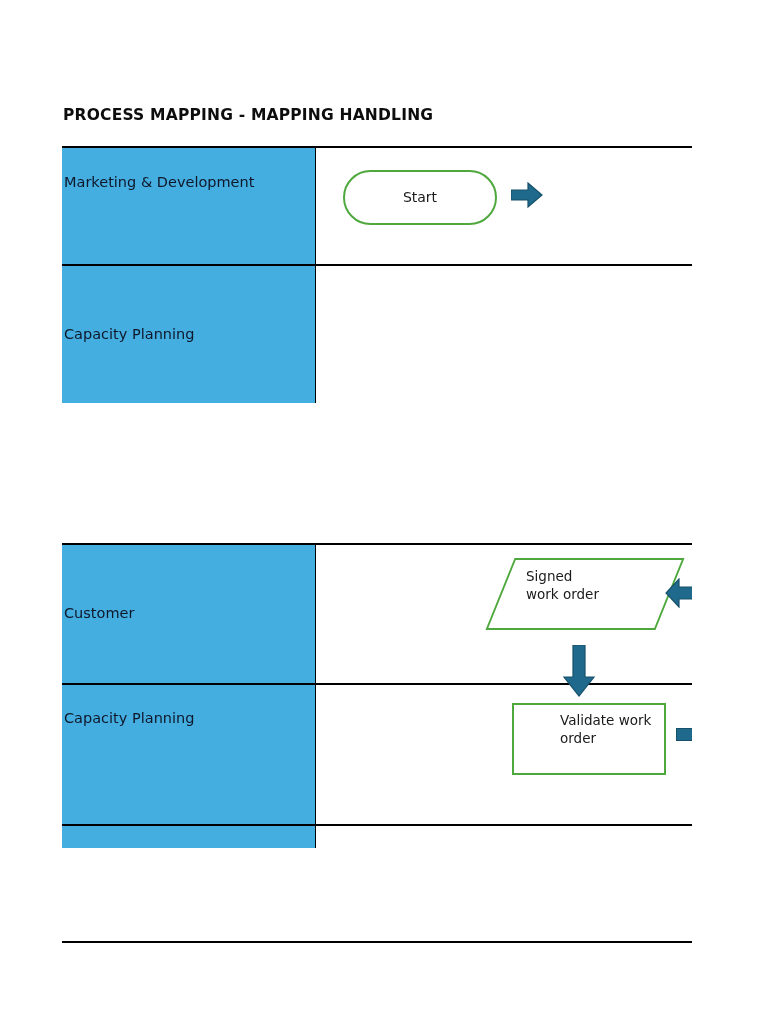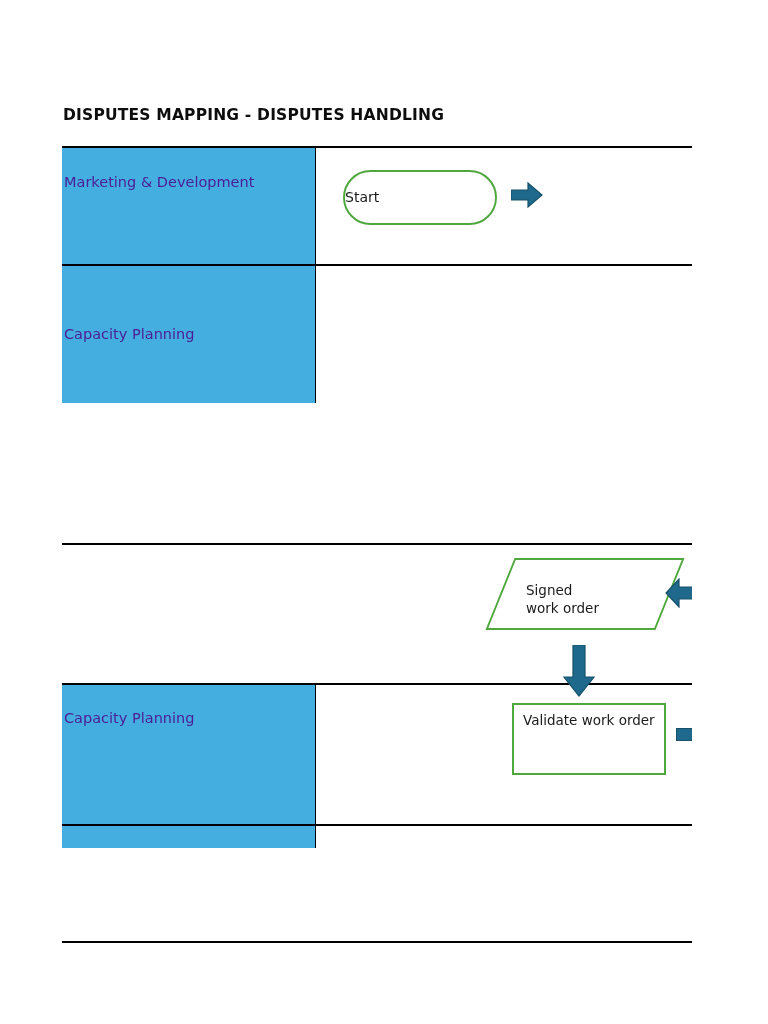--- a/index.html
+++ b/index.html
@@ -53,21 +53,21 @@
     height: 100%;
     background: #45AEE0;
     border-right: 1.5px solid #000000;
     box-sizing: border-box;
   }
   .lane-label-text {
     position: absolute;
     left: 2px;
     width: 250px;
     font-size: 14.5px;
-    color: #4c1d95;
+    color: #0f172a;
     line-height: 1.2;
     white-space: nowrap;
   }
   .lane-body {
     position: absolute;
     left: 254px;
     top: 0;
     right: 0;
     height: 100%;
     background: #ffffff;
@@ -94,21 +94,21 @@
     color: #1a1a1a;
     white-space: pre-line;
   }
 
   
   .pill {
     border: 2px solid #4FA83E;
     border-radius: 999px;
     display: flex;
     align-items: center;
-    justify-content: flex-start;
+    justify-content: center;
   }
   .pill .shape-text { font-size: 14px; }
 
   
   .rect {
     border: 2px solid #4FA83E;
   }
   .rect .shape-text {
     display: block;
     padding: 7px 9px 0 9px;
@@ -121,39 +121,39 @@
   .parallelogram .para-skew {
     position: absolute;
     inset: 0;
     border: 2px solid #4FA83E;
     background: #ffffff;
     transform: skewX(-22deg);
   }
   .parallelogram .shape-text {
     position: relative;
     display: block;
-    padding: 24px 10px 0 26px;
+    padding: 10px 10px 0 26px;
   }
 
   
   .arrow { position: absolute; }
   .arrow svg { display: block; }
 
   
   .stub {
     position: absolute;
     background: #1F6A8C;
     border: 1.5px solid #16506B;
     box-sizing: border-box;
   }
 </style>
 </head>
 <body>
 
-<div id="page-title">DISPUTES MAPPING - DISPUTES HANDLING</div>
+<div id="page-title">PROCESS MAPPING - MAPPING HANDLING</div>
 
 <div id="diagram">
 
   <div class="lane" style="top:0px; height:118px;">
     <div class="lane-body"></div>
     <div class="lane-label-cell">
       <div class="lane-label-text" style="top:28px;">Marketing &amp; Development</div>
     </div>
     <div class="lane-rule" style="top:0px;"></div>
   </div>
@@ -162,20 +162,23 @@
     <div class="lane-body"></div>
     <div class="lane-label-cell">
       <div class="lane-label-text" style="top:62px;">Capacity Planning</div>
     </div>
     <div class="lane-rule" style="top:0px;"></div>
   </div>
 
 
   <div class="lane" style="top:397px; height:140px;">
     <div class="lane-body"></div>
+    <div class="lane-label-cell">
+      <div class="lane-label-text" style="top:62px;">Customer</div>
+    </div>
     <div class="lane-rule" style="top:0px;"></div>
   </div>
 
   <div class="lane" style="top:537px; height:141px;">
     <div class="lane-body"></div>
     <div class="lane-label-cell">
       <div class="lane-label-text" style="top:27px;">Capacity Planning</div>
     </div>
     <div class="lane-rule" style="top:0px;"></div>
   </div>
@@ -213,19 +216,19 @@
       <path d="M33 9 L14 9 L14 1 L1 15 L14 29 L14 21 L33 21 Z" fill="#1F6A8C" stroke="#16506B" stroke-width="1.2"></path>
     </svg>
   </div>
 
   <div class="arrow" style="left:500px; top:499px;">
     <svg width="34" height="52" viewBox="0 0 34 52">
       <path d="M11 0 L23 0 L23 32 L32 32 L17 51 L2 32 L11 32 Z" fill="#1F6A8C" stroke="#16506B" stroke-width="1.2"></path>
     </svg>
   </div>
 
-  <div class="shape rect" style="left:450px; top:557px; width:154px; height:72px;">
+  <div class="shape rect" style="left:450px; top:557px; width:154px; height:72px;padding-left:37px;">
     <span class="shape-text">Validate work order</span>
   </div>
 
   <div class="stub" style="left:614px; top:582px; width:20px; height:13px;"></div>
 
 </div>
 
 </body></html>

